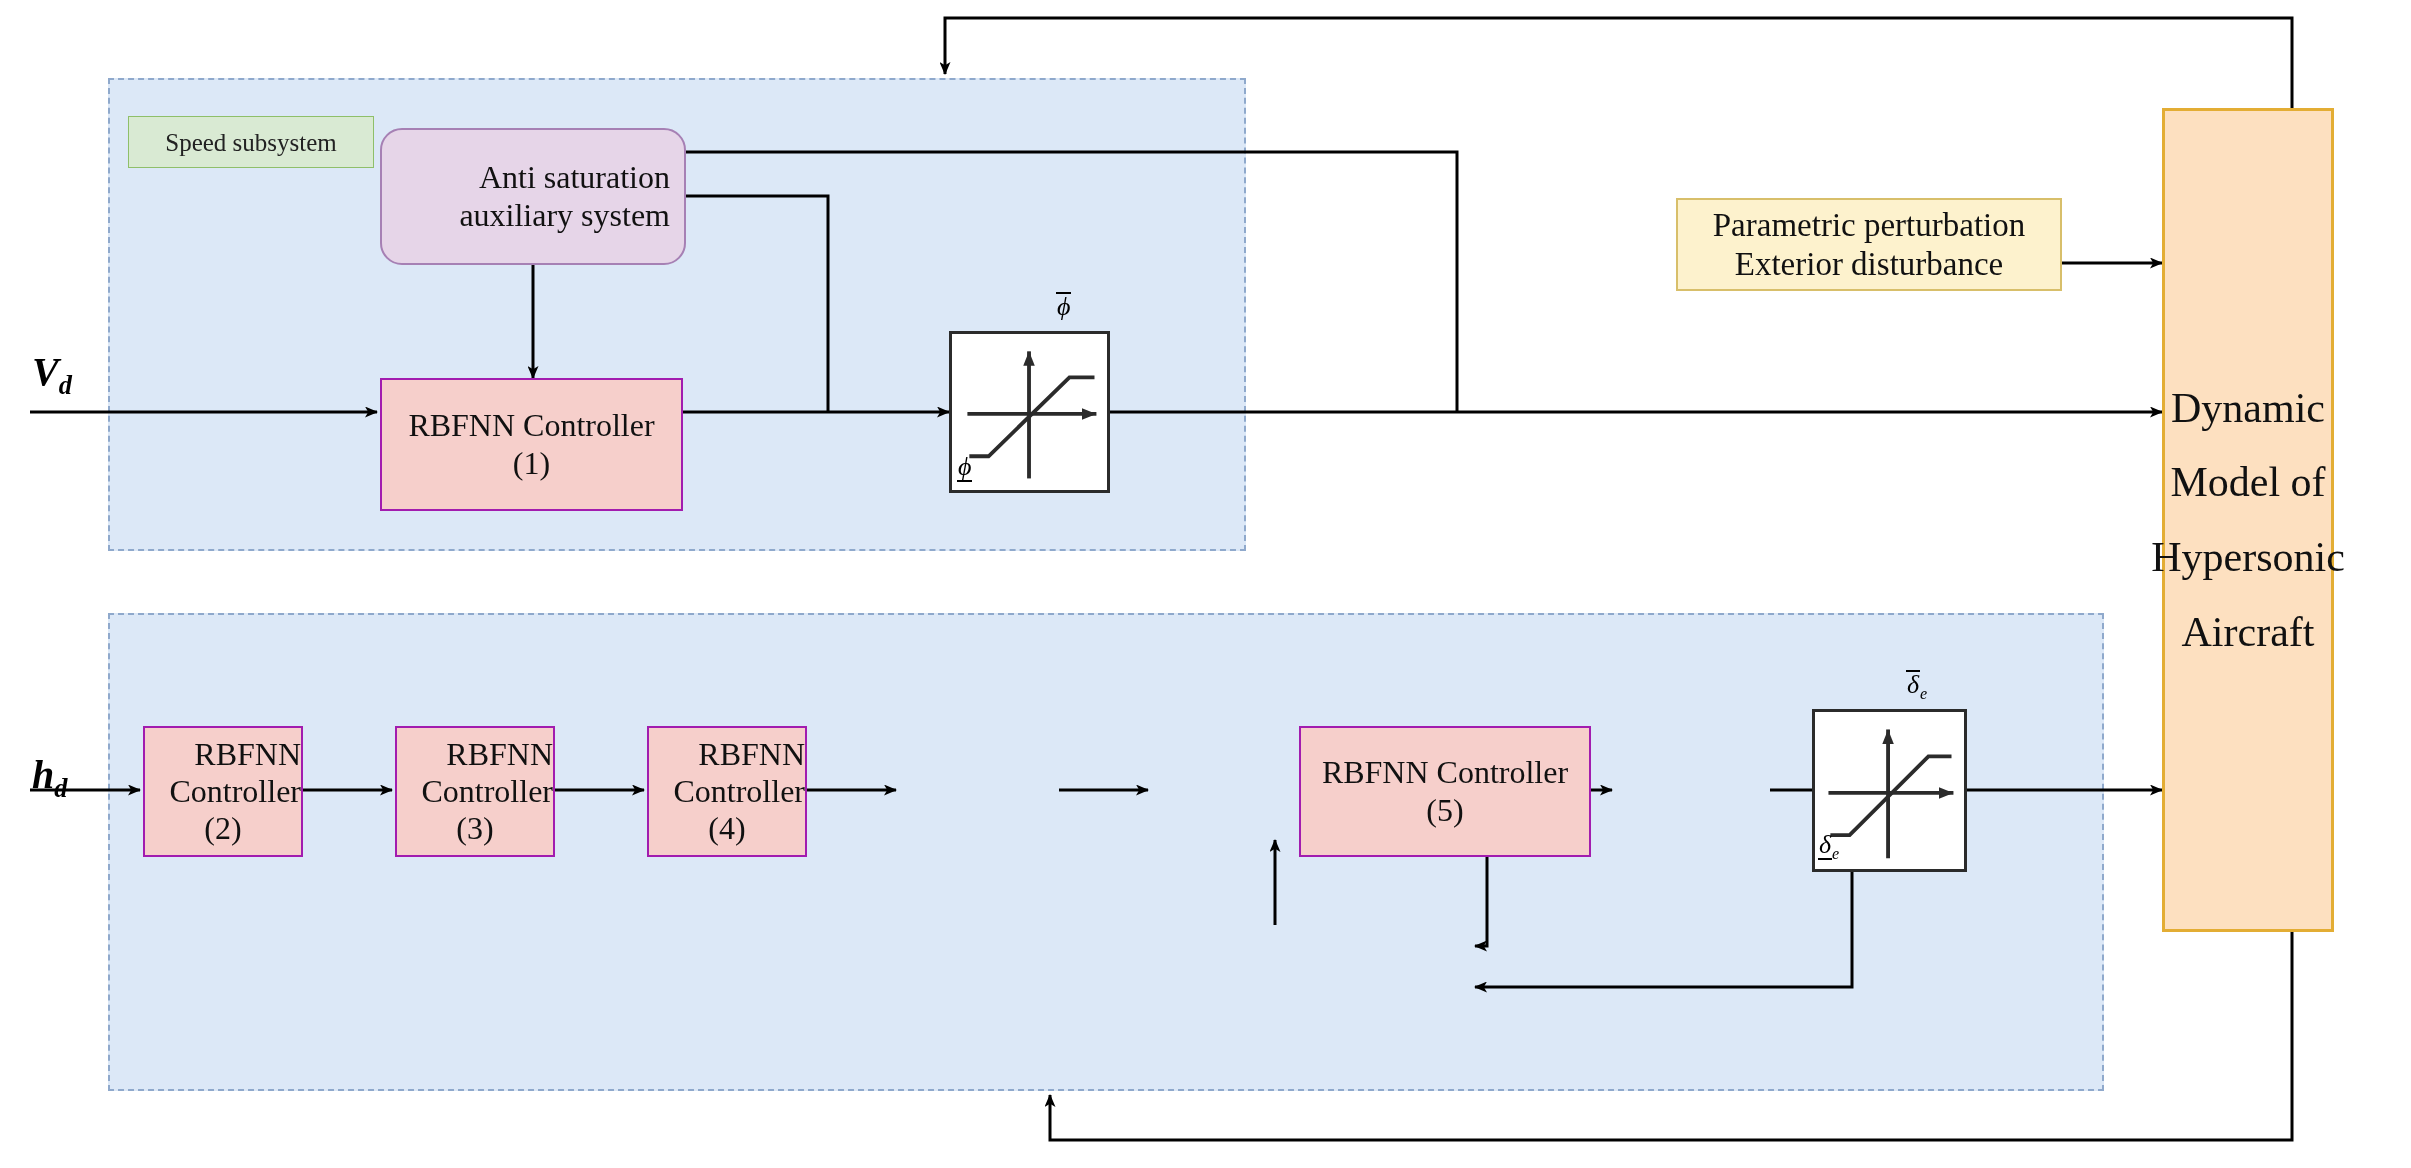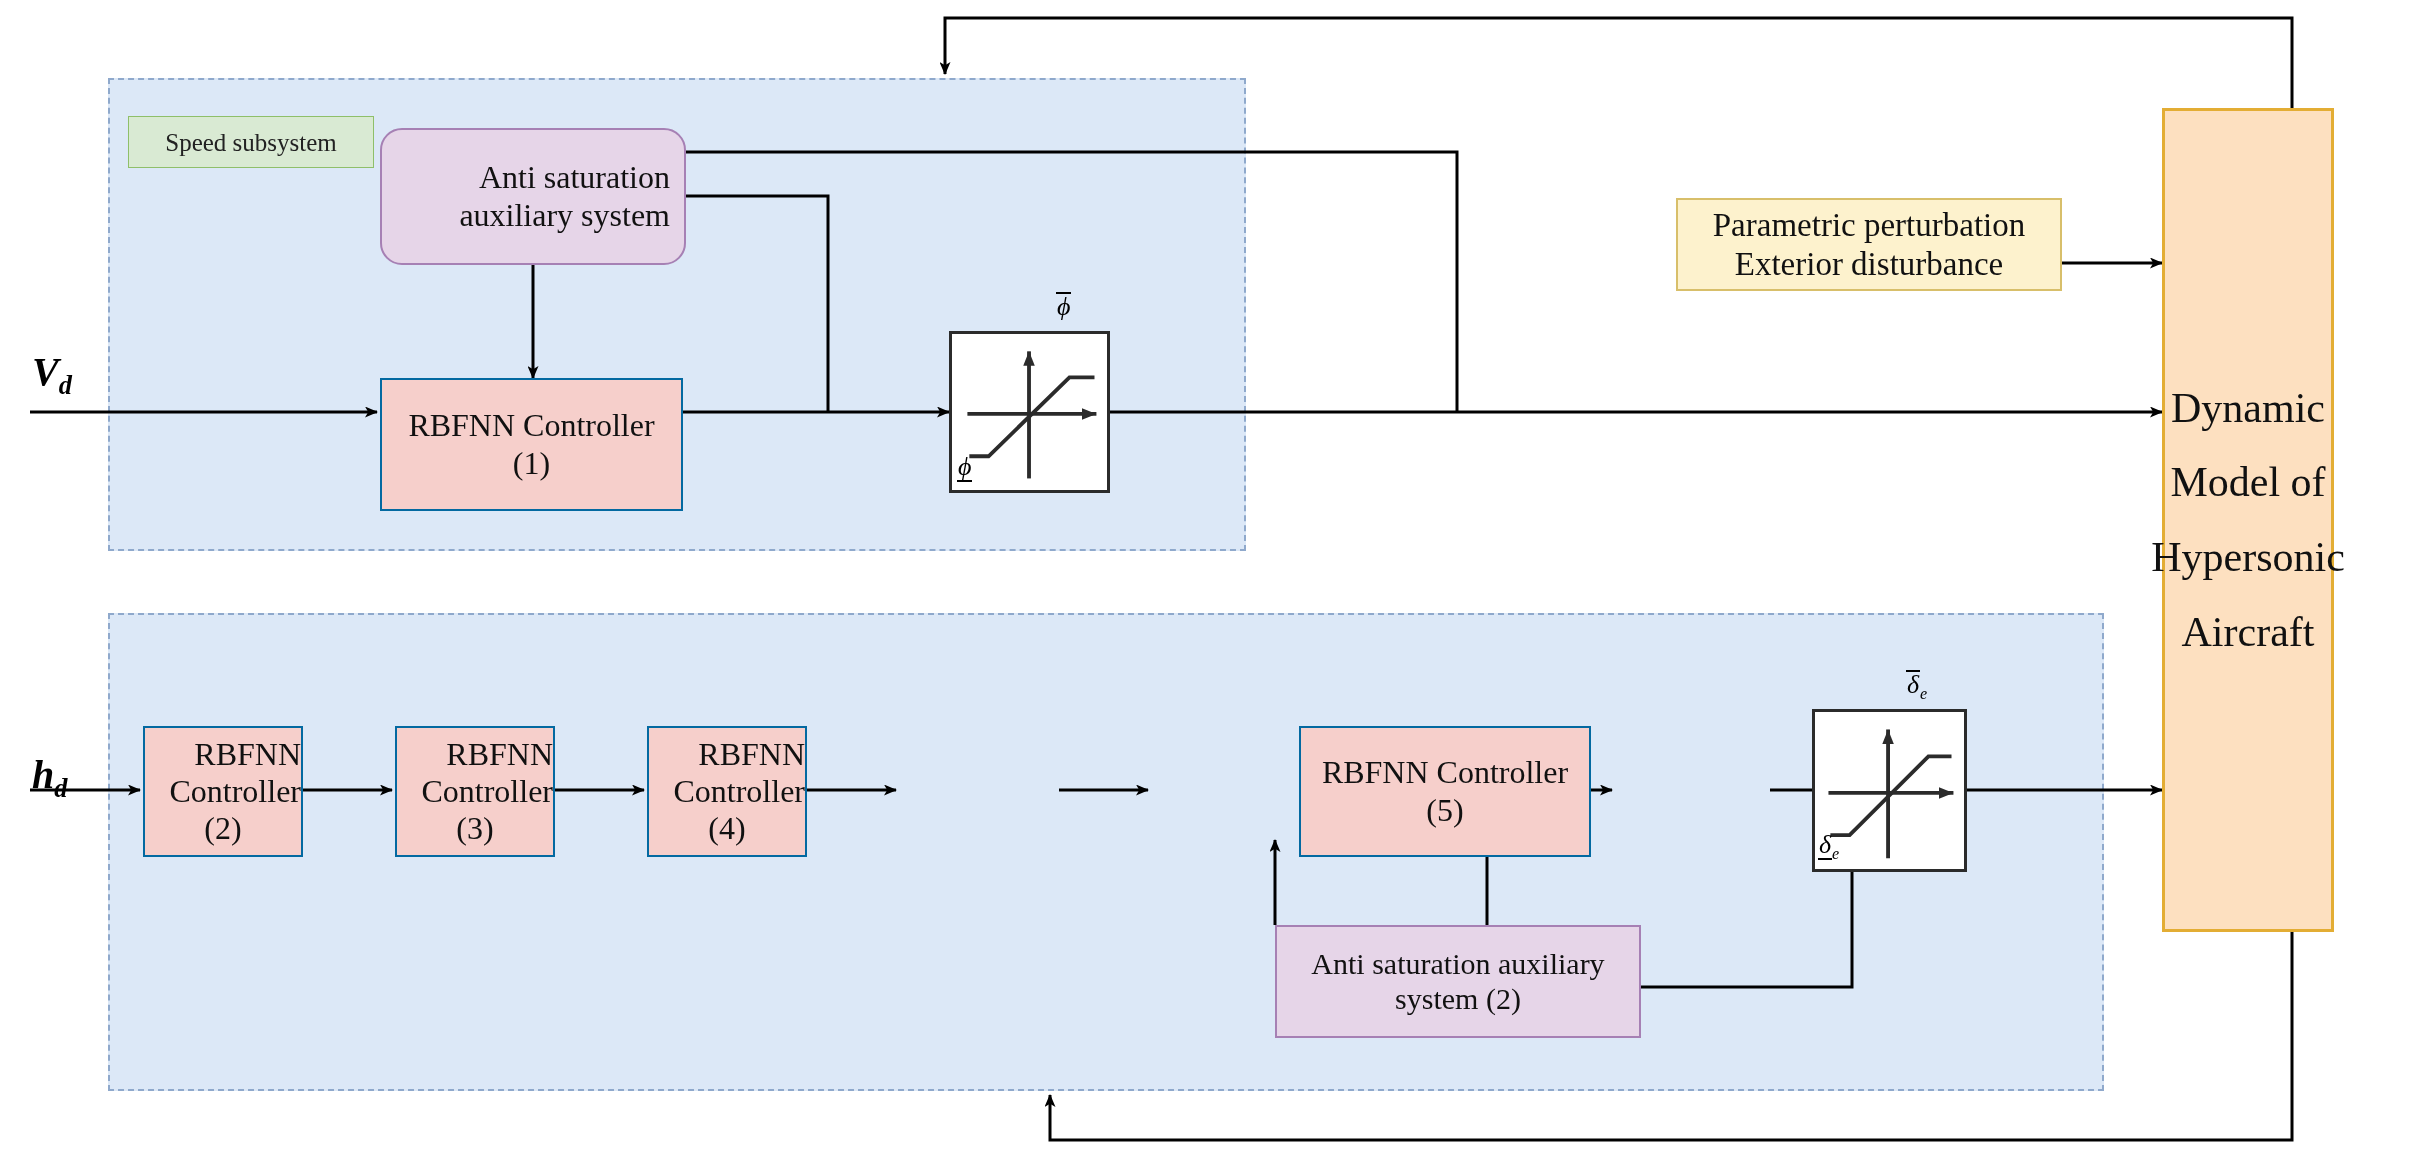--- a/index.html
+++ b/index.html
@@ -6,21 +6,21 @@
   body{width:2411px;height:1168px;font-family:"Liberation Serif",serif;overflow:hidden;}
   #stage{position:relative;width:2411px;height:1168px;background:#fff;}
   svg.layer{position:absolute;left:0;top:0;width:2411px;height:1168px;pointer-events:none;}
 
   .subsys{position:absolute;background:#dce8f7;border:2px dashed #8fa9cc;box-sizing:border-box;}
 
   .blk{position:absolute;box-sizing:border-box;display:flex;align-items:center;
        justify-content:center;text-align:right;line-height:1.16;}
 
   .tag{background:#d9ead3;border:1.5px solid #8fbf6a;font-size:25px;color:#222;}
-  .ctrl{background:#f6cfcb;border:2px solid #0369a1;font-size:32px;color:#111;}
+  .ctrl{background:#f6cfcb;border:2px solid #a21caf;font-size:32px;color:#111;}
   .anti{background:#e6d5e8;border:2px solid #a680b4;font-size:32px;color:#111;}
   .pert{background:#fdf2cd;border:2px solid #d8bf6a;font-size:33px;color:#111;}
   .dyn{background:#fde0c0;border:3px solid #e3ad34;font-size:42px;color:#111;}
   .satbox{position:absolute;background:#ffffff;border:3px solid #2b2b2b;box-sizing:border-box;}
 
   .sig{position:absolute;font-style:italic;font-weight:bold;font-size:40px;color:#000;}
   .sig sub{font-size:0.66em;font-weight:bold;font-style:italic;}
 
   .satlab{position:absolute;font-style:italic;font-size:26px;color:#000;}
   .satlab .ov{border-top:2px solid #000;padding:0 1px;display:inline-block;line-height:1.0;}
@@ -137,24 +137,20 @@
   <div class="blk ctrl" style="left:647px;top:726px;width:160px;height:131px;flex-direction:column;">
     <span>RBFNN Controller</span>
     <span>(4)</span>
   </div>
   <div class="blk ctrl" style="left:1299px;top:726px;width:292px;height:131px;flex-direction:column;
               left:1299px;">
     <span>RBFNN Controller</span>
     <span>(5)</span>
   </div>
 
-  <div class="blk anti" style="left:1275px;top:925px;width:366px;height:113px;flex-direction:column;font-size:30px;">
-    <span>Anti saturation auxiliary</span>
-    <span>system  (2)</span>
-  </div>
 
   <div class="satbox" style="left:1812px;top:709px;width:155px;height:163px;">
     <svg width="100%" height="100%" viewBox="0 0 155 163">
       <g stroke="#2b2b2b" stroke-width="4" fill="none">
         <line x1="14" y1="84" x2="144" y2="84"></line>
         <path d="M144,84 l-15,-6 l0,12 Z" fill="#2b2b2b" stroke="none"></path>
         <line x1="76" y1="152" x2="76" y2="18"></line>
         <path d="M76,18 l-6,15 l12,0 Z" fill="#2b2b2b" stroke="none"></path>
         <polyline points="16,128 36,128 118,46 142,46"></polyline>
       </g>

